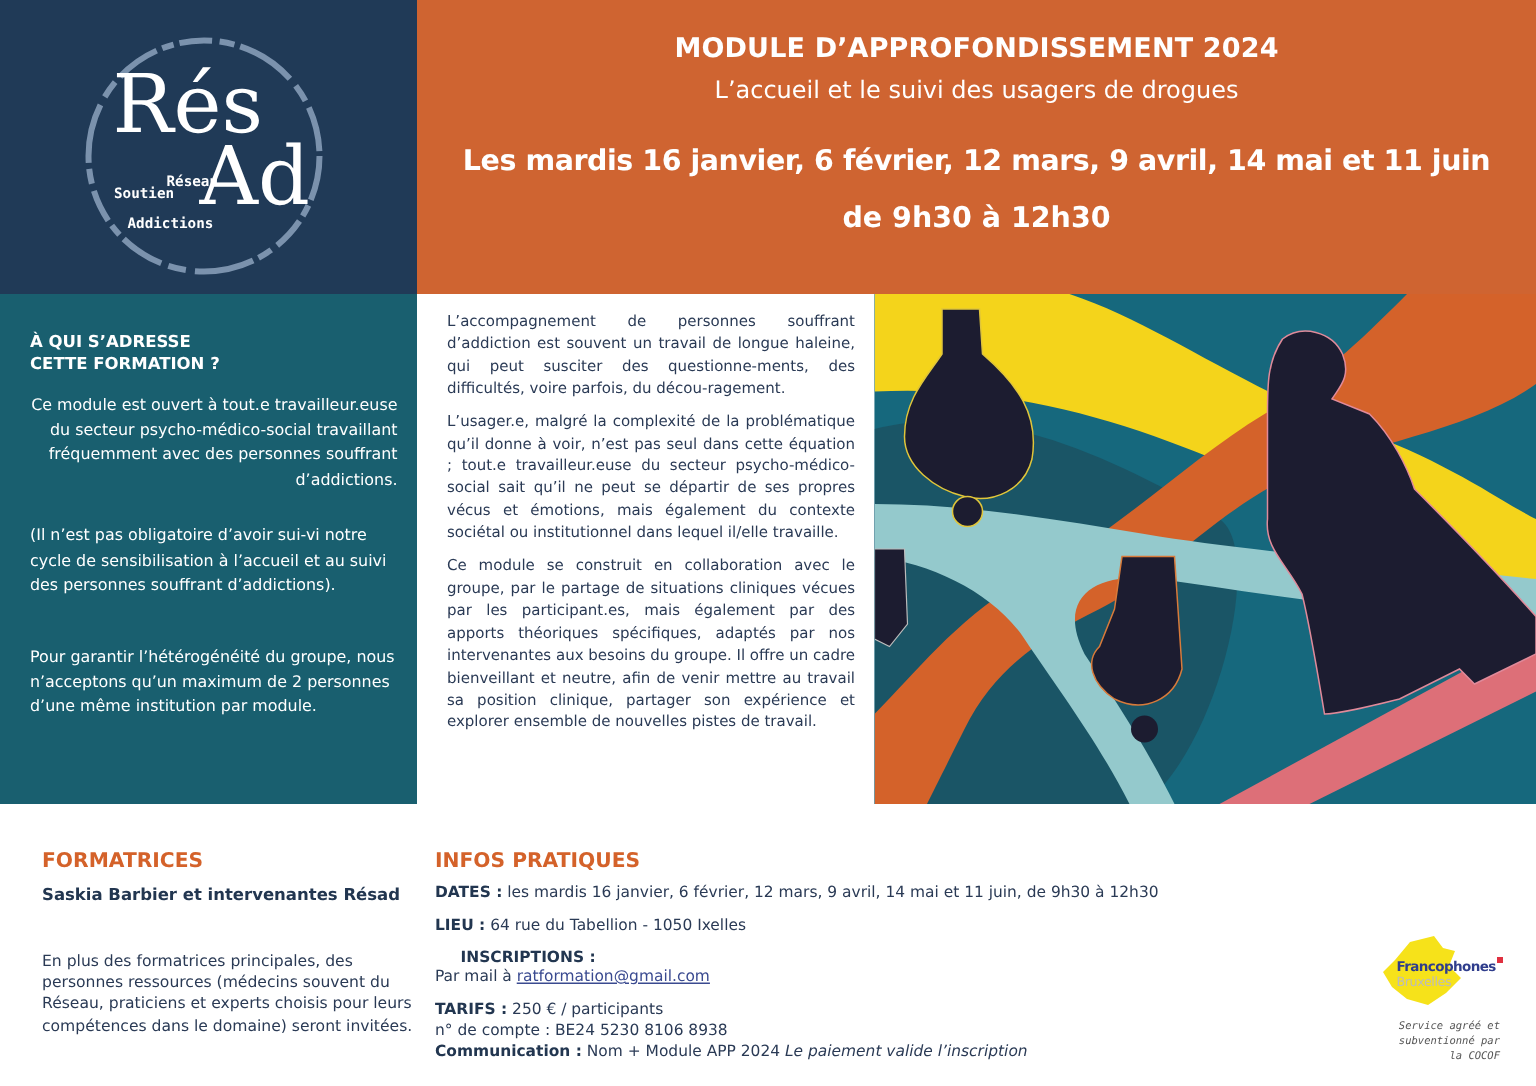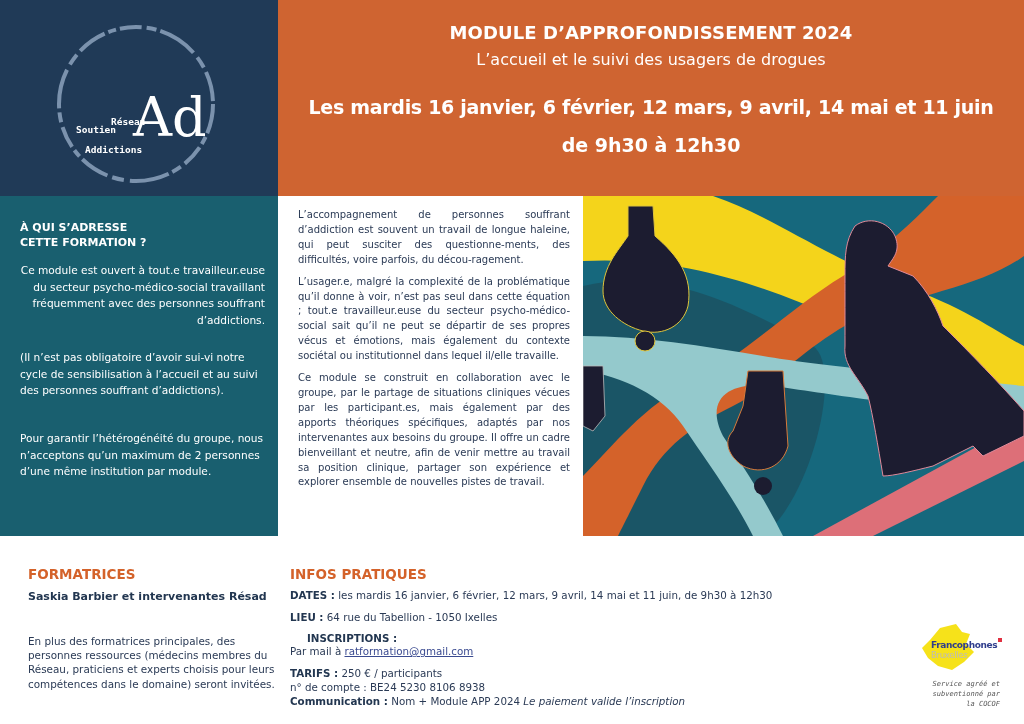--- a/index.html
+++ b/index.html
@@ -47,20 +47,21 @@
                 font-family:"DejaVu Sans Mono","Liberation Mono",monospace; font-style:italic; font-size:7px; line-height:10px; color:#555; }
 </style>
 </head>
 <body>
 
 <div id="logo-panel" class="abs">
   <div id="logo">
     <svg width="162" height="162" viewBox="0 0 162 162">
       <circle cx="81" cy="81" r="77" fill="none" stroke="#7b92ad" stroke-width="4" stroke-dasharray="30 4 8 4 22 5 10 4 40 6 12 5"></circle>
     </svg>
+    <span class="logo-big" style="left:20px;top:20px;">Rés</span>
     <span class="logo-big" style="left:78px;top:68px;">Ad</span>
     <span class="logo-small" style="left:14px;top:93px;padding-left:42px;">Réseau</span>
     <span class="logo-small" style="left:21px;top:101px;">Soutien</span>
     <span class="logo-small" style="left:30px;top:121px;">Addictions</span>
   </div>
 </div>
 
 <div id="title-panel" class="abs">
   <div id="module-title">MODULE D’APPROFONDISSEMENT 2024</div>
   <div id="module-subtitle">L’accueil et le suivi des usagers de drogues</div>
@@ -105,21 +106,21 @@
 
     <path d="M0 170 L20 170 L22 220 L10 235 L0 230 Z" fill="#1c1c30" stroke="#bbb" stroke-width="0.8"></path>
 
     <path d="M165 175 L200 175 L205 250 C200 270 180 280 160 270 C145 260 140 245 150 235 L160 210 Z" fill="#1c1c30" stroke="#d87a3a" stroke-width="1"></path>
     <circle cx="180" cy="290" r="9" fill="#1c1c30"></circle>
   </svg>
 </div>
 
 <div class="section-title" style="left:28px;top:566px;">FORMATRICES</div>
 <div id="trainer-names" class="abs">Saskia Barbier et intervenantes Résad</div>
-<div id="trainer-desc" class="abs">En plus des formatrices principales, des personnes ressources (médecins membres du Réseau, praticiens et experts choisis pour leurs compétences dans le domaine) seront invitées.</div>
+<div id="trainer-desc" class="abs">En plus des formatrices principales, des personnes ressources (médecins souvent du Réseau, praticiens et experts choisis pour leurs compétences dans le domaine) seront invitées.</div>
 
 <div class="section-title" style="left:290px;top:566px;">INFOS PRATIQUES</div>
 
 <div class="info-line" style="top:589px;">
   <b>DATES :</b><span> les mardis 16 janvier, 6 février, 12 mars, 9 avril, 14 mai et 11 juin, de 9h30 à 12h30</span>
 </div>
 <div class="info-line" style="top:611px;">
   <b>LIEU :</b><span> 64 rue du Tabellion - 1050 Ixelles</span>
 </div>
 <div class="info-line" style="top:632px;padding-left:17px;">

